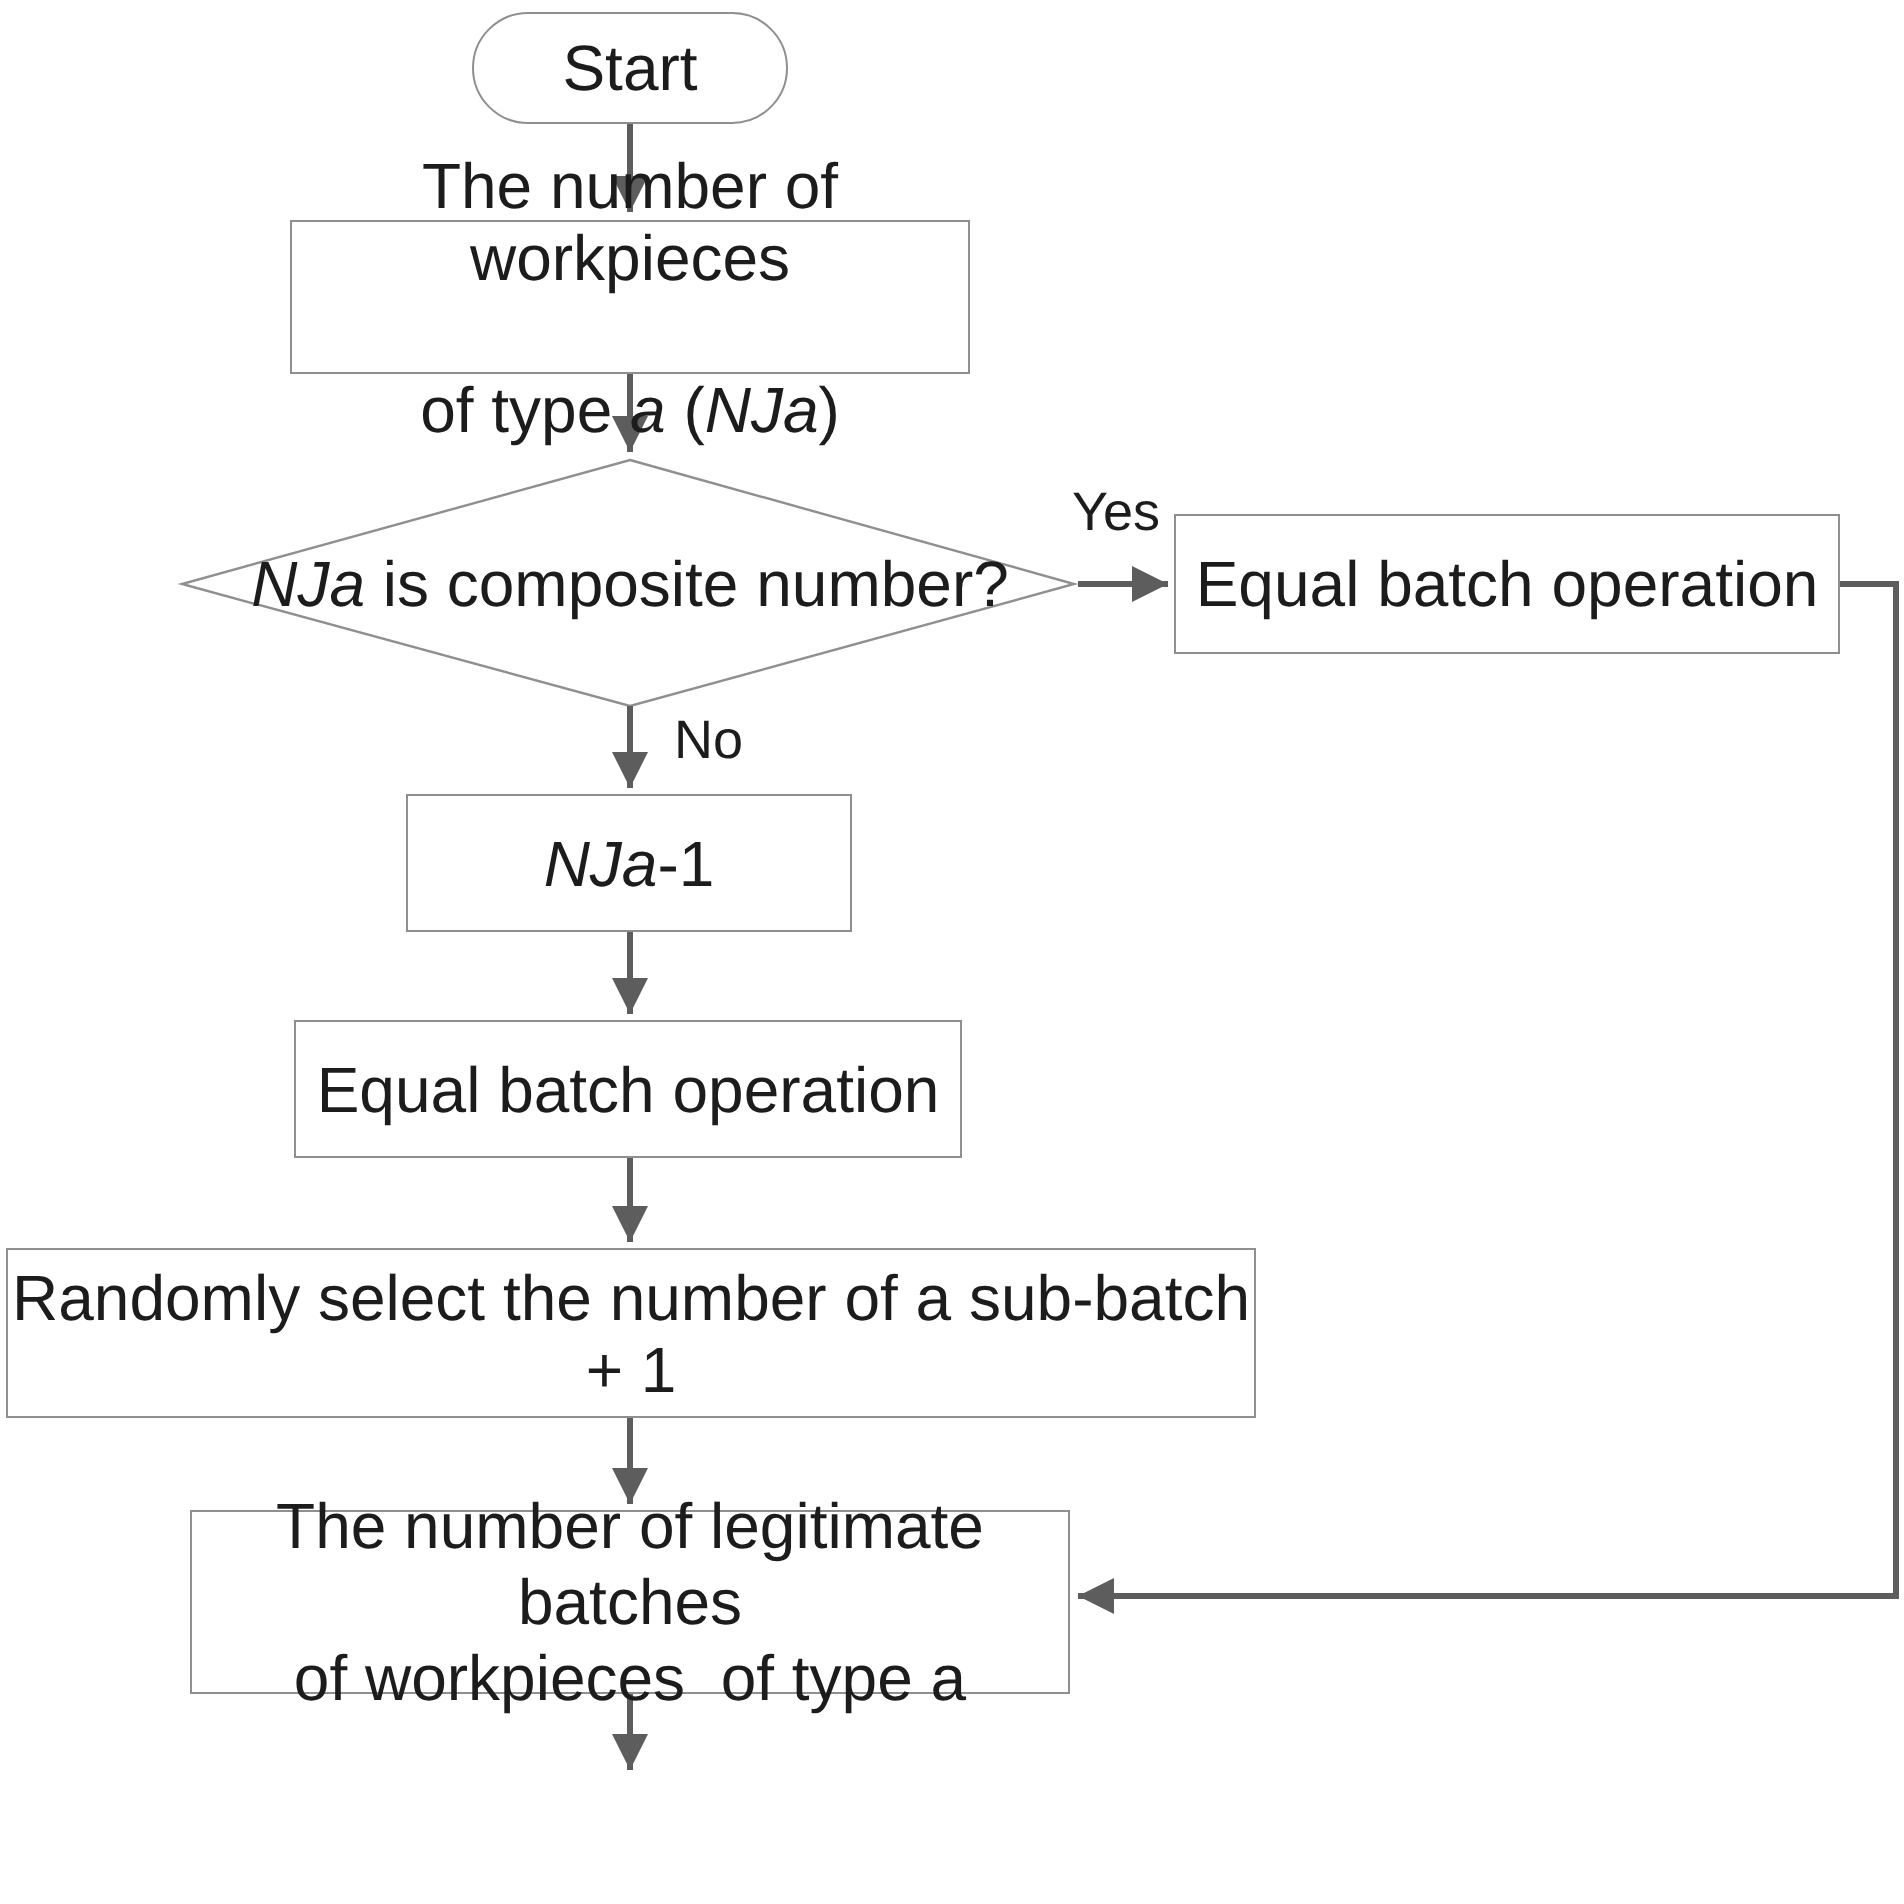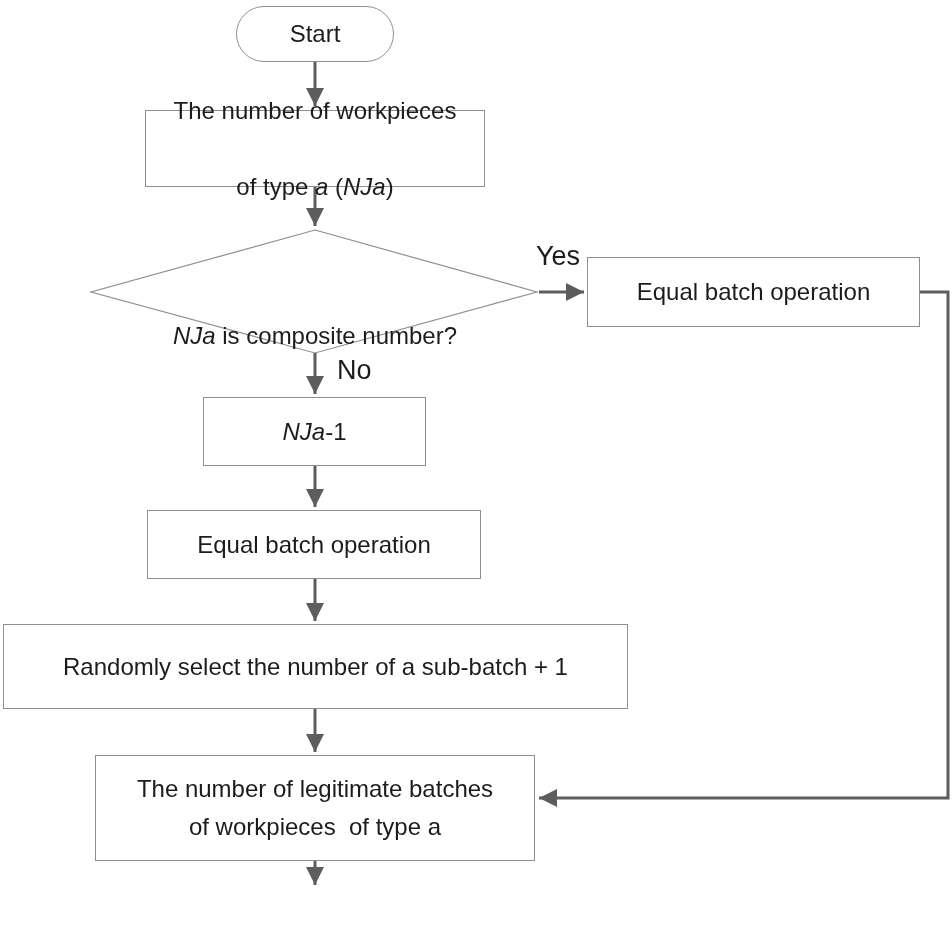--- a/index.html
+++ b/index.html
@@ -24,30 +24,29 @@
     position: absolute;
     box-sizing: border-box;
     background: #ffffff;
     border: 1px solid #8f8f8f;
     color: #1c1c1c;
     display: flex;
     flex-direction: column;
     align-items: center;
     justify-content: center;
     text-align: center;
-    font-size: 24px;
+    font-size: 32px;
     line-height: 36px;
   }
   .stadium {
     border-radius: 30px;
   }
   .borderless {
     border: none;
     background: transparent;
-    margin-top: 44px;
   }
   .edge-label {
     position: absolute;
     color: #1c1c1c;
     font-size: 27px;
     line-height: 30px;
     background: transparent;
   }
   .pre { white-space: pre-wrap; }
   i { font-style: italic; }
@@ -105,19 +104,19 @@
   </div>
 
   <div class="node" style="left:147px; top:510px; width:334px; height:69px;">
     <span>Equal batch operation</span>
   </div>
 
   <div class="node" style="left:3px; top:624px; width:625px; height:85px;">
     <span>Randomly select the number of a sub-batch + 1</span>
   </div>
 
-  <div class="node" style="left:95px; top:755px; width:440px; height:106px; line-height:38px;">
+  <div class="node" style="left:95px; top:755px; width:440px; height:92px; line-height:38px;">
     <span>The number of legitimate batches</span>
     <span class="pre">of workpieces  of type a</span>
   </div>
 
 
 </div>
 
 </body></html>

